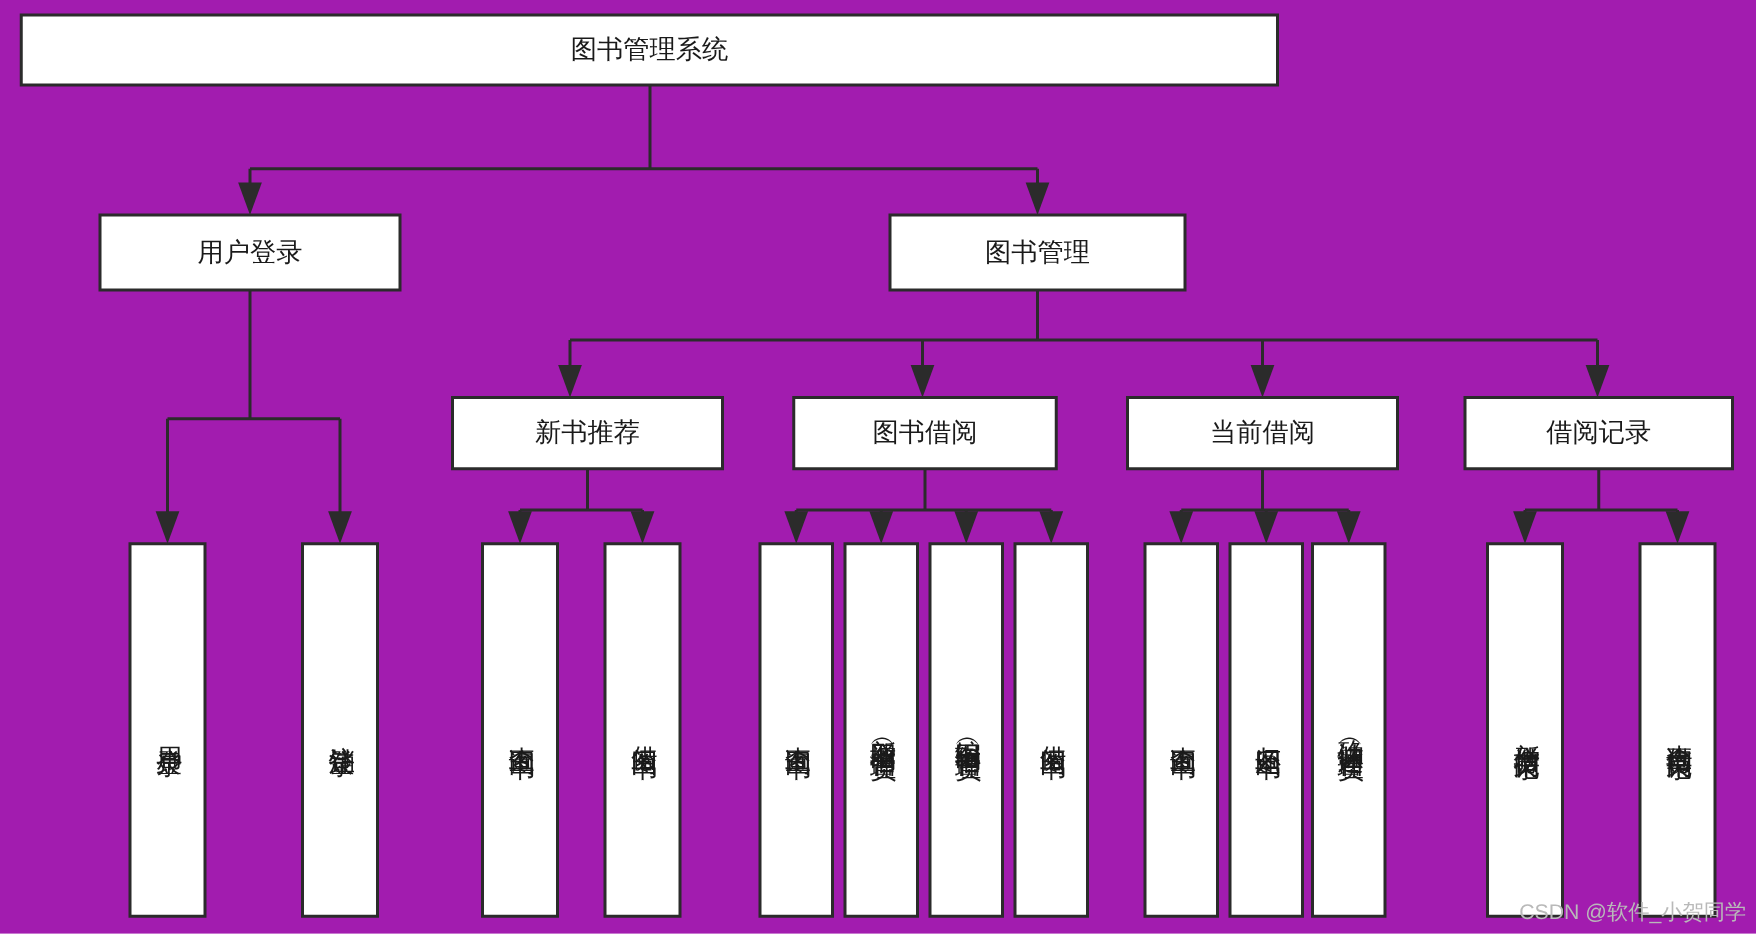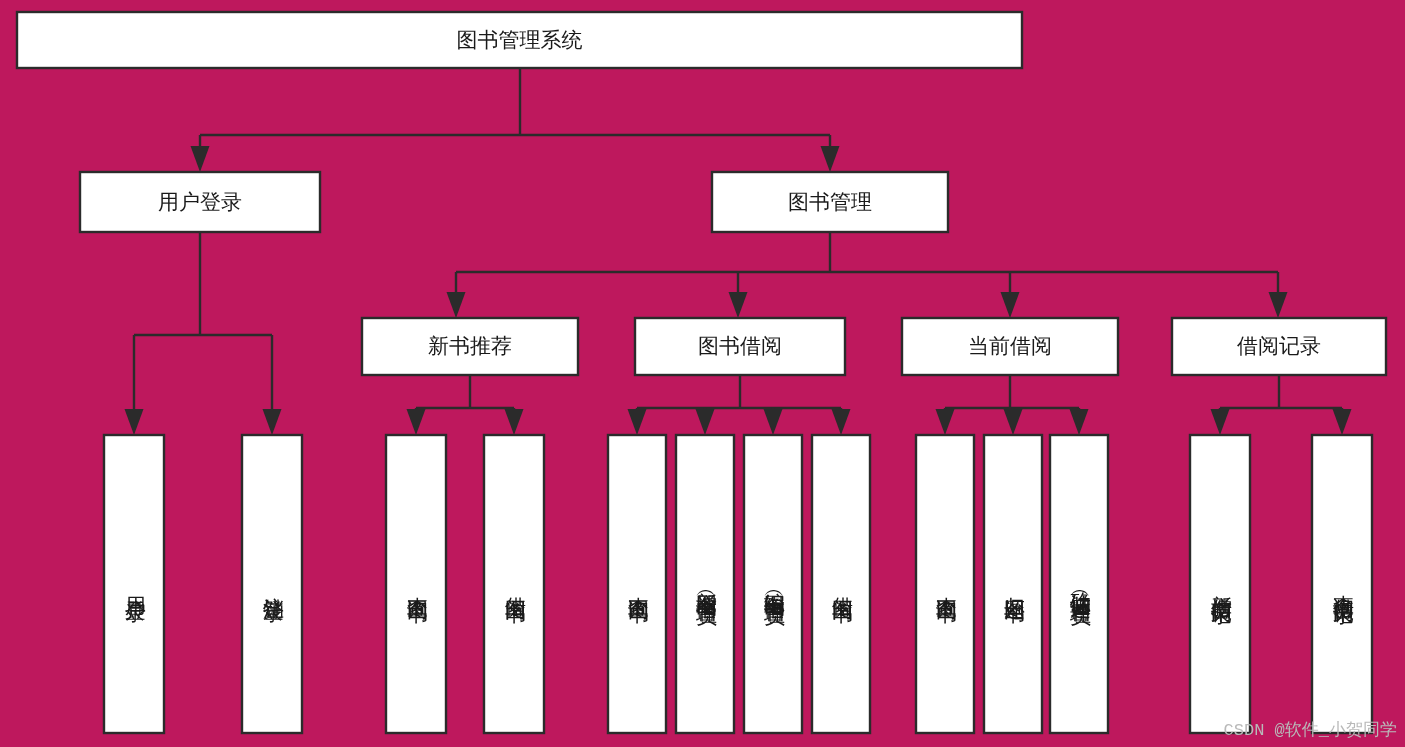--- a/index.html
+++ b/index.html
@@ -8,21 +8,21 @@
     padding: 0;
     background: #ffffff;
   }
   body {
     font-family: "Liberation Sans", "DejaVu Sans", sans-serif;
   }
   #diagram-root {
     position: relative;
     width: 1405px;
     height: 747px;
-    background: #be185d;
+    background: #a21caf;
     overflow: hidden;
   }
   svg.diagram-canvas {
     position: absolute;
     left: 0;
     top: 0;
     width: 1405px;
     height: 747px;
     display: block;
   }
@@ -55,21 +55,21 @@
     text-anchor: middle;
     dominant-baseline: middle;
     writing-mode: vertical-rl;
     text-orientation: upright;
     letter-spacing: 2px;
   }
   .watermark {
     position: absolute;
     right: 8px;
     bottom: 6px;
-    font-family: Liberation Mono, monospace;
+    font-family: Liberation Sans, sans-serif;
     font-size: 17px;
     color: #b9b9b9;
     white-space: nowrap;
     pointer-events: none;
     user-select: none;
   }
 </style>
 </head>
 <body>
 

